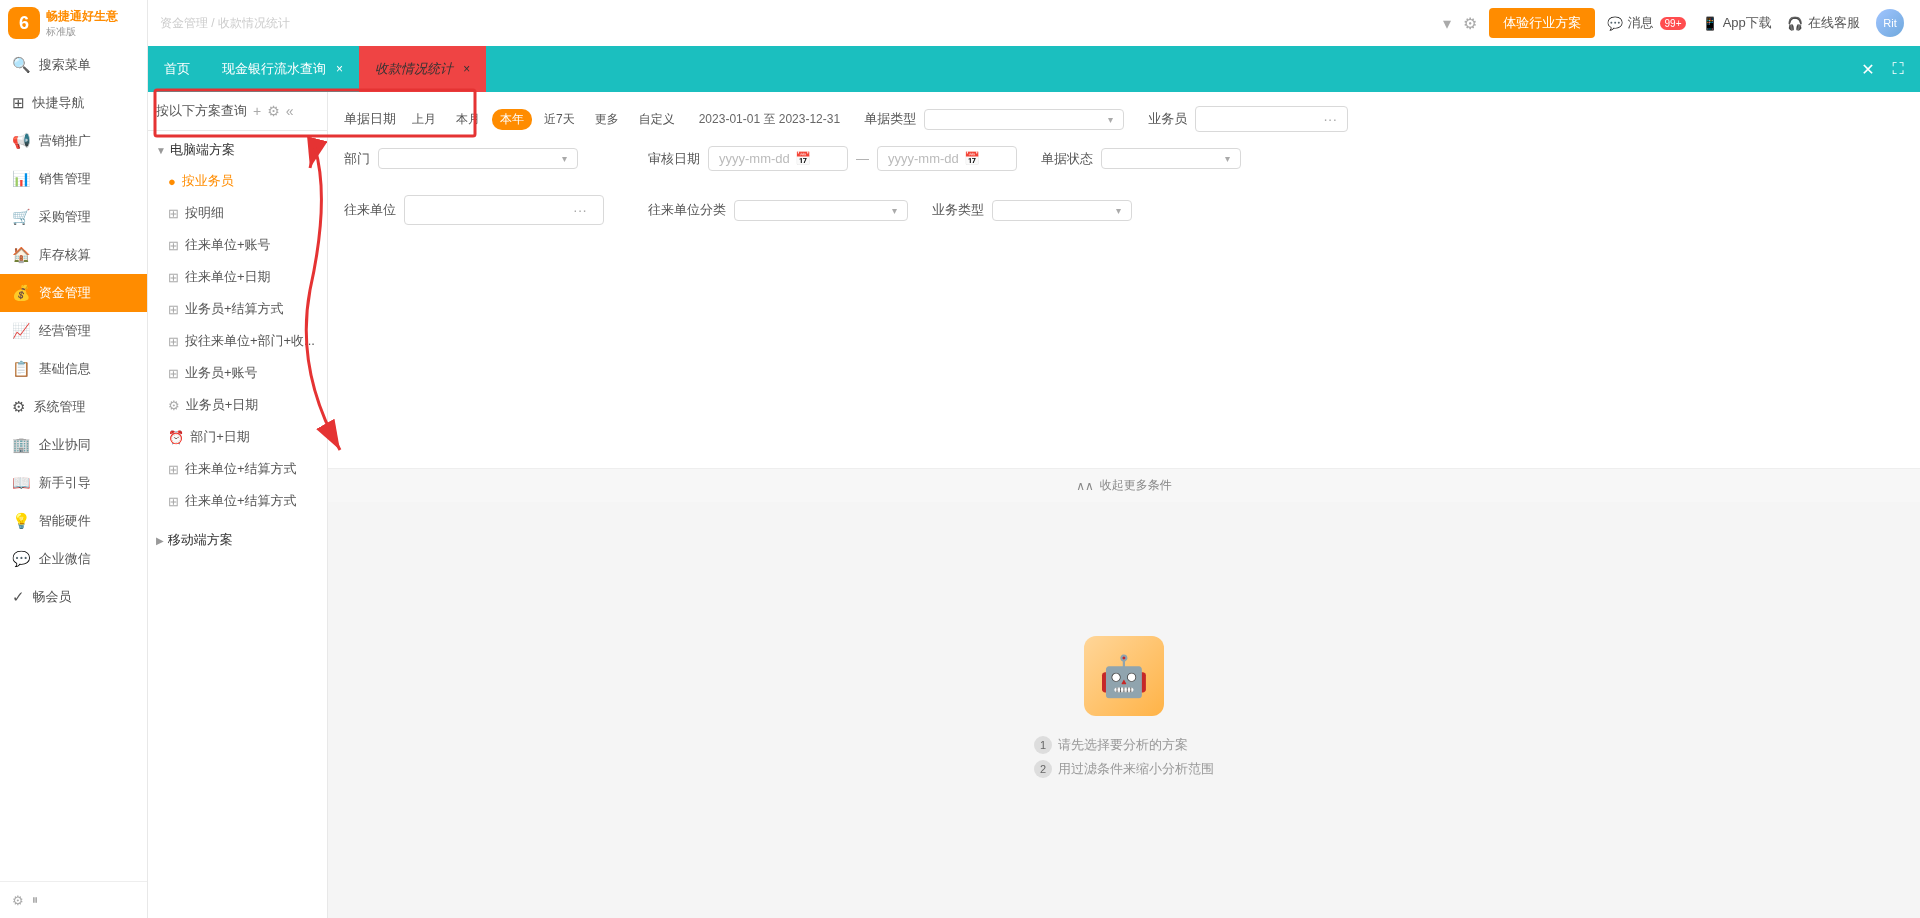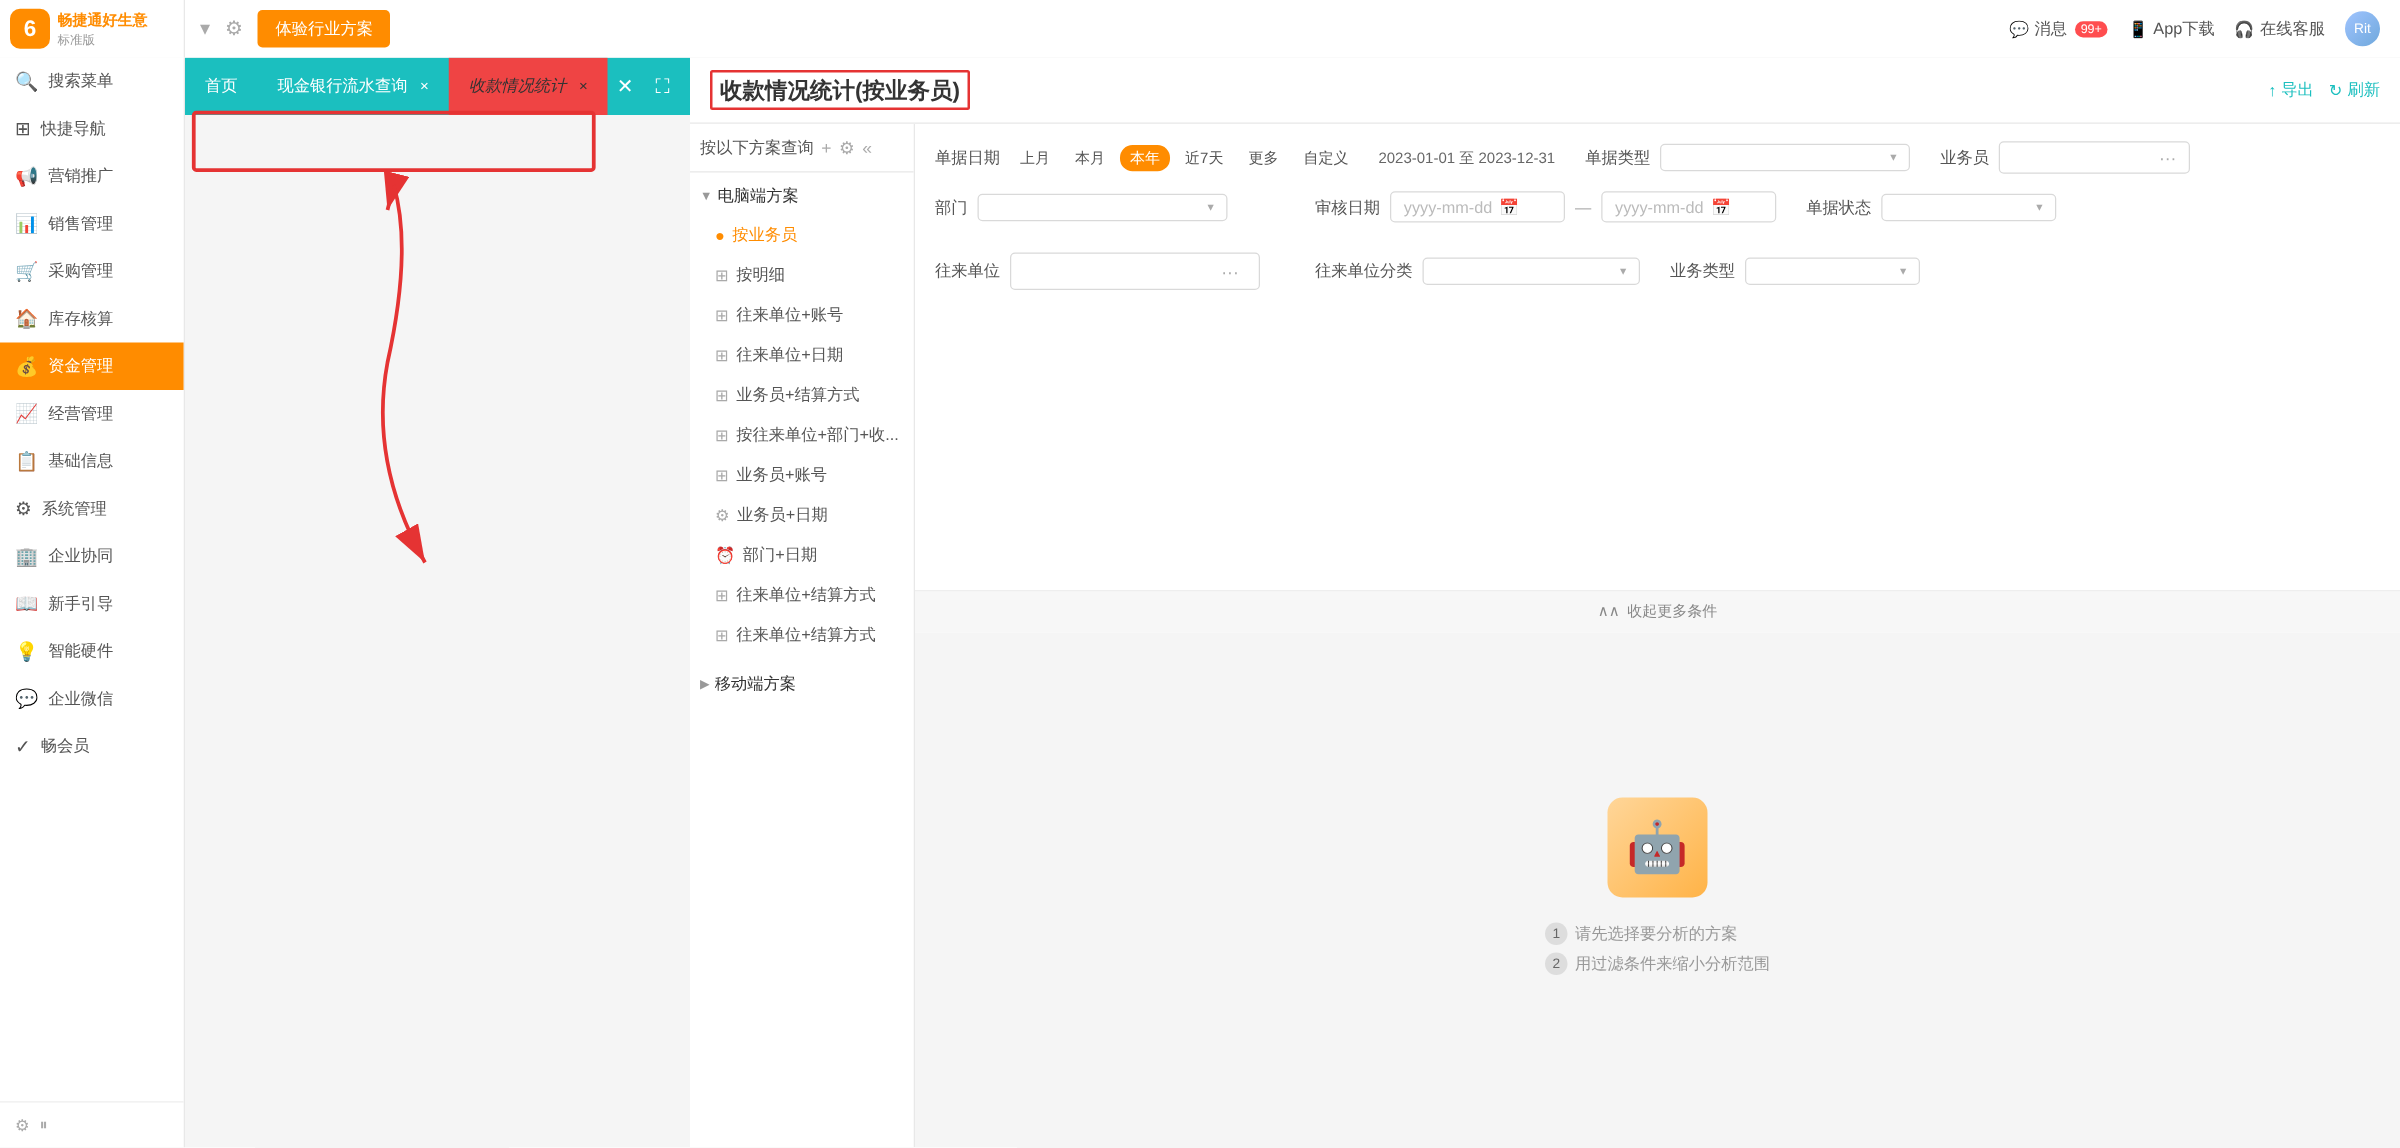--- a/index.html
+++ b/index.html
@@ -318,21 +318,21 @@
       flex-shrink: 0;
     }
     .main-body {
       display: flex;
       flex: 1;
       overflow: hidden;
     }
     .right-content {
       flex: 1;
       display: flex;
-      flex-direction: row;
+      flex-direction: column;
       overflow: hidden;
     }
 
     
     .annotation-overlay {
       position: absolute;
       top: 0; left: 0;
       width: 100%; height: 100%;
       pointer-events: none;
       z-index: 1000;
@@ -383,20 +383,21 @@
       <div class="logo-icon">
         <span>6</span>
       </div>
       <div style="margin-left:6px;">
         <div style="font-size:12px;color:#ff8c00;font-weight:bold;">畅捷通好生意</div>
         <div style="font-size:10px;color:#999;">标准版</div>
       </div>
     </div>
 
     <div style="flex:1;display:flex;align-items:center;padding:0 12px;gap:12px;">
+      <div style="color:#ccc;font-size:12px;flex:1;">资金管理 / 收款情况统计</div>
       <span style="cursor:pointer;color:#aaa;font-size:16px;">▾</span>
       <span style="cursor:pointer;color:#aaa;font-size:16px;">⚙</span>
       <button style="background:#ff8c00;color:#fff;border:none;border-radius:4px;padding:6px 14px;font-size:13px;cursor:pointer;">体验行业方案</button>
     </div>
 
     <div class="top-nav-right">
       <div class="nav-action">
         <span>💬</span>
         <span>消息</span>
         <span class="msg-badge">99+</span>
@@ -499,33 +500,20 @@
           <span class="tab-close">×</span>
         </div>
         <div class="tab-bar-right">
           <div class="tab-bar-btn">✕</div>
           <div class="tab-bar-btn">⛶</div>
         </div>
       </div>
 
       <div class="content-wrapper">
 
-        <div class="page-header">
-          <div class="page-title">收款情况统计(按业务员)</div>
-          <div class="page-actions">
-            <div class="action-btn">
-              <span>↑</span>
-              <span>导出</span>
-            </div>
-            <div class="action-btn">
-              <span>↻</span>
-              <span>刷新</span>
-            </div>
-          </div>
-        </div>
 
         <div class="filter-content">
 
           <div class="scheme-panel">
             <div class="scheme-panel-header">
               <span>按以下方案查询</span>
               <span class="icon-btn">+</span>
               <span class="icon-btn">⚙</span>
               <span class="icon-btn">«</span>
             </div>

